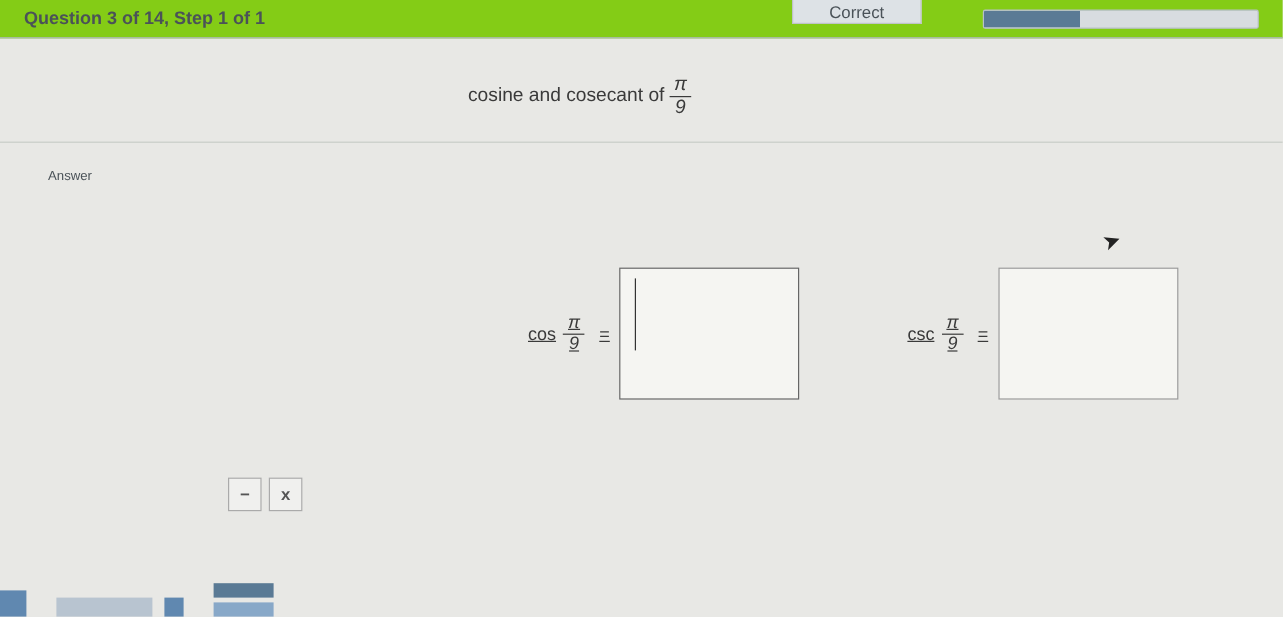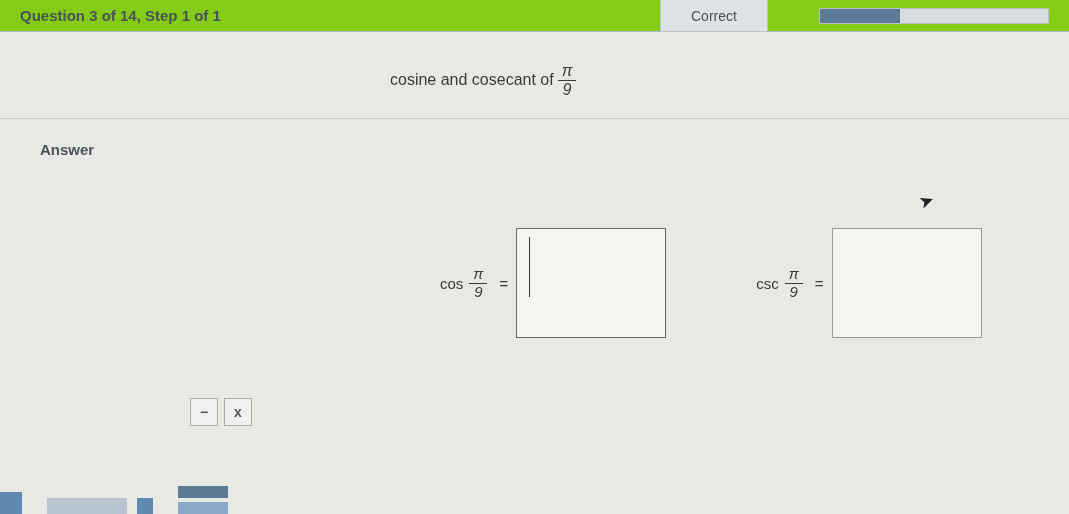--- a/index.html
+++ b/index.html
@@ -26,21 +26,21 @@
     }
     .question-label {
       font-size: 15px;
       color: #4a5258;
       font-weight: 600;
     }
     .correct-badge {
       position: absolute;
       left: 660px;
       top: 0;
-      height: 32px;
+      height: 20px;
       display: flex;
       align-items: center;
       padding: 0 30px;
       border: 1px solid #c0c4c8;
       border-top: none;
       background: #dde2e6;
       font-size: 14px;
       color: #4a5258;
     }
     .progress-outer {
@@ -90,36 +90,37 @@
       line-height: 1.1;
     }
     .frac .den {
       padding: 0 4px;
       line-height: 1.1;
     }
     .answer-section {
       padding: 22px 40px;
     }
     .answer-label {
-      font-size: 15px;
+      font-size: 11px;
       color: #4a5258;
-      font-weight: 700;
+      font-weight: 400;
     }
     .inputs-row {
       display: flex;
       align-items: center;
       margin-top: 70px;
       padding-left: 400px;
       gap: 90px;
     }
     .input-group {
       display: flex;
       align-items: center;
       font-size: 15px;
       color: #3a3a3a;
+      text-decoration: underline;
     }
     .trig-label {
       margin-right: 2px;
     }
     .eq {
       margin: 0 8px;
     }
     .answer-box {
       width: 150px;
       height: 110px;

